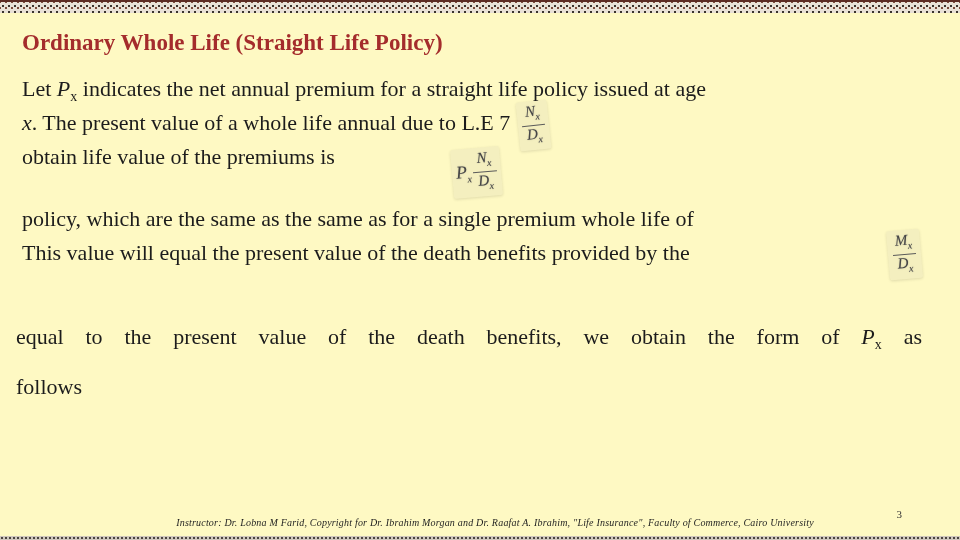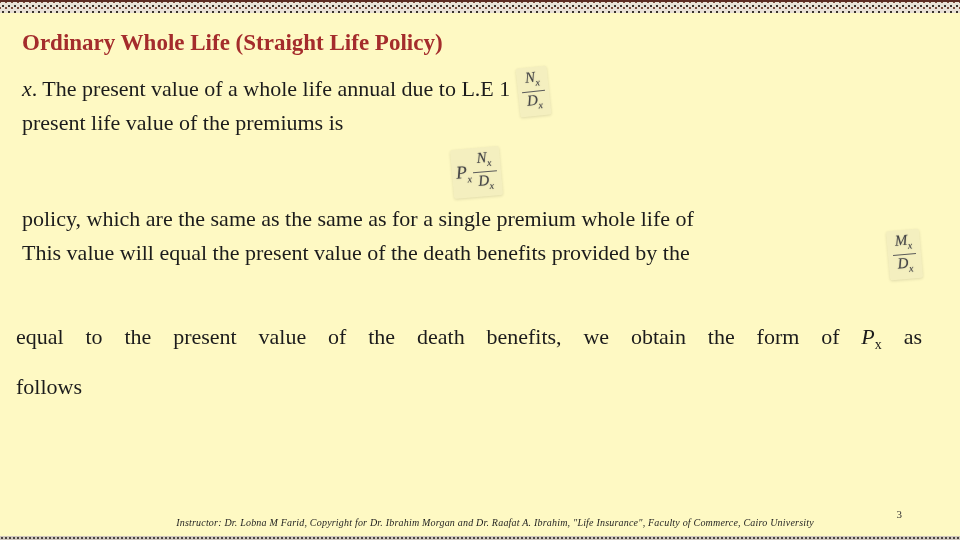--- a/index.html
+++ b/index.html
@@ -64,31 +64,32 @@
 </head>
 <body>
 
 <div class="slide">
   <div class="dots-top"></div>
   <div class="dots-bottom"></div>
 
   <h1 class="title">Ordinary Whole Life (Straight Life Policy)</h1>
 
   <div class="para p1">
-    <div class="line"><span class="var">x</span><span>. The present value of a whole life annual due to L.E 1</span>
+    <div class="line"><span>Let </span><span class="var">P</span><sub class="tsub">x</sub><span> indicates the net annual premium for a straight life policy issued at age</span></div>
+    <div class="line"><span class="var">x</span><span>. The present value of a whole life annual due to L.E 7</span>
       <span class="slot">
         <span class="formula">
           <span class="frac">
             <span class="num"><span>N</span><sub>x</sub></span>
             <span class="den"><span>D</span><sub>x</sub></span>
           </span>
         </span>
       </span>
       </div>
-    <div class="line"><span>present life value of the premiums is</span></div>
+    <div class="line"><span>obtain life value of the premiums is</span></div>
   </div>
 
   <span class="formula f-premium">
     <span class="coeff"><span>P</span><sub>x</sub></span>
     <span class="frac">
       <span class="num"><span>N</span><sub>x</sub></span>
       <span class="den"><span>D</span><sub>x</sub></span>
     </span>
   </span>
 

